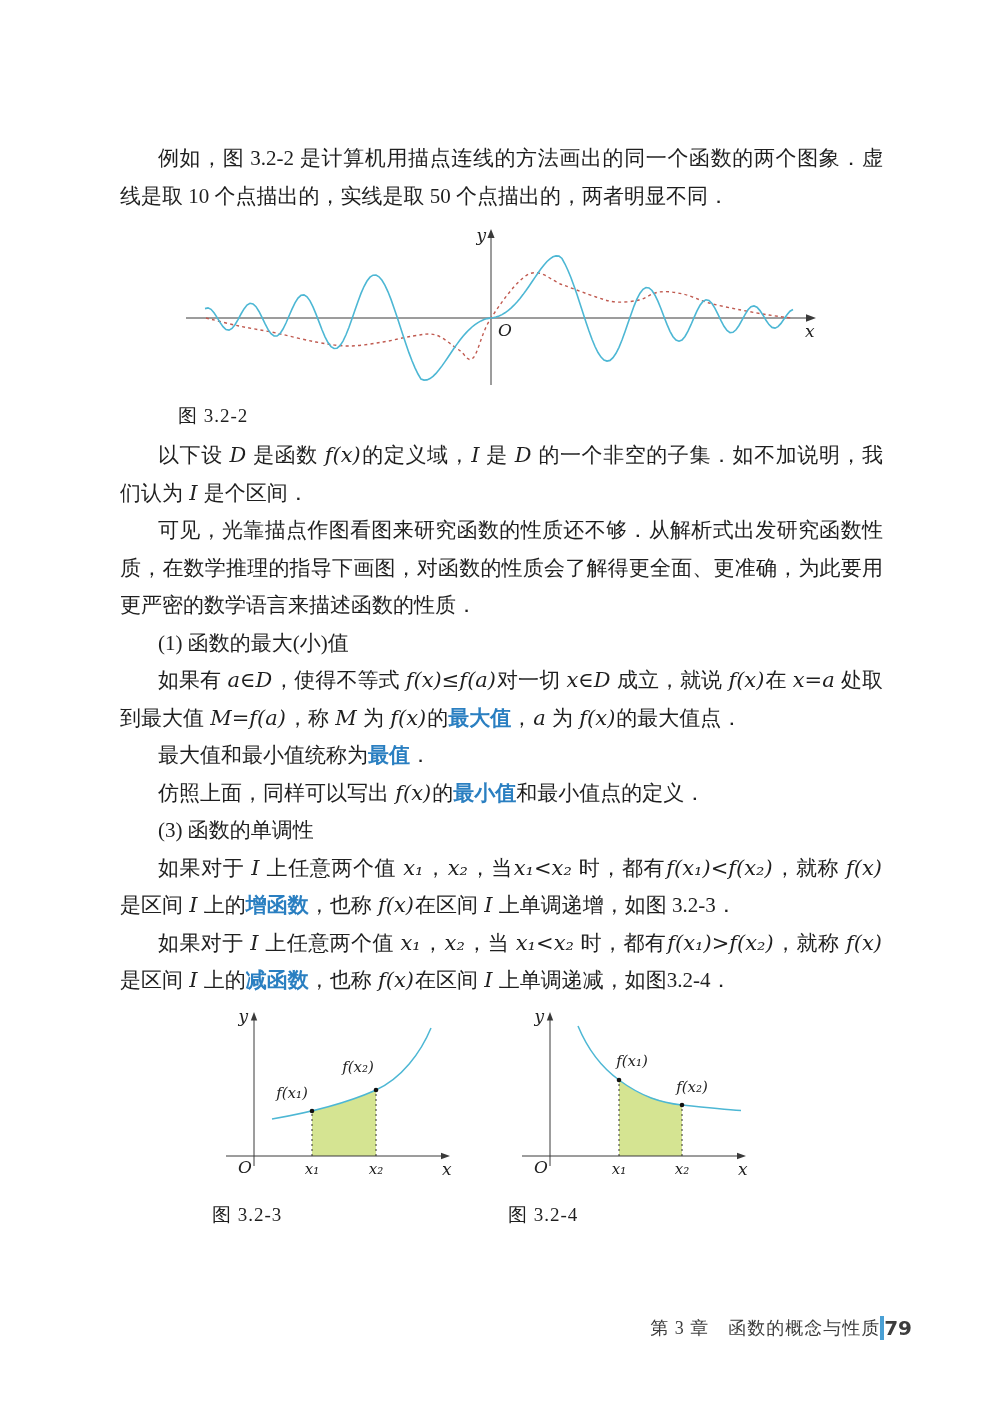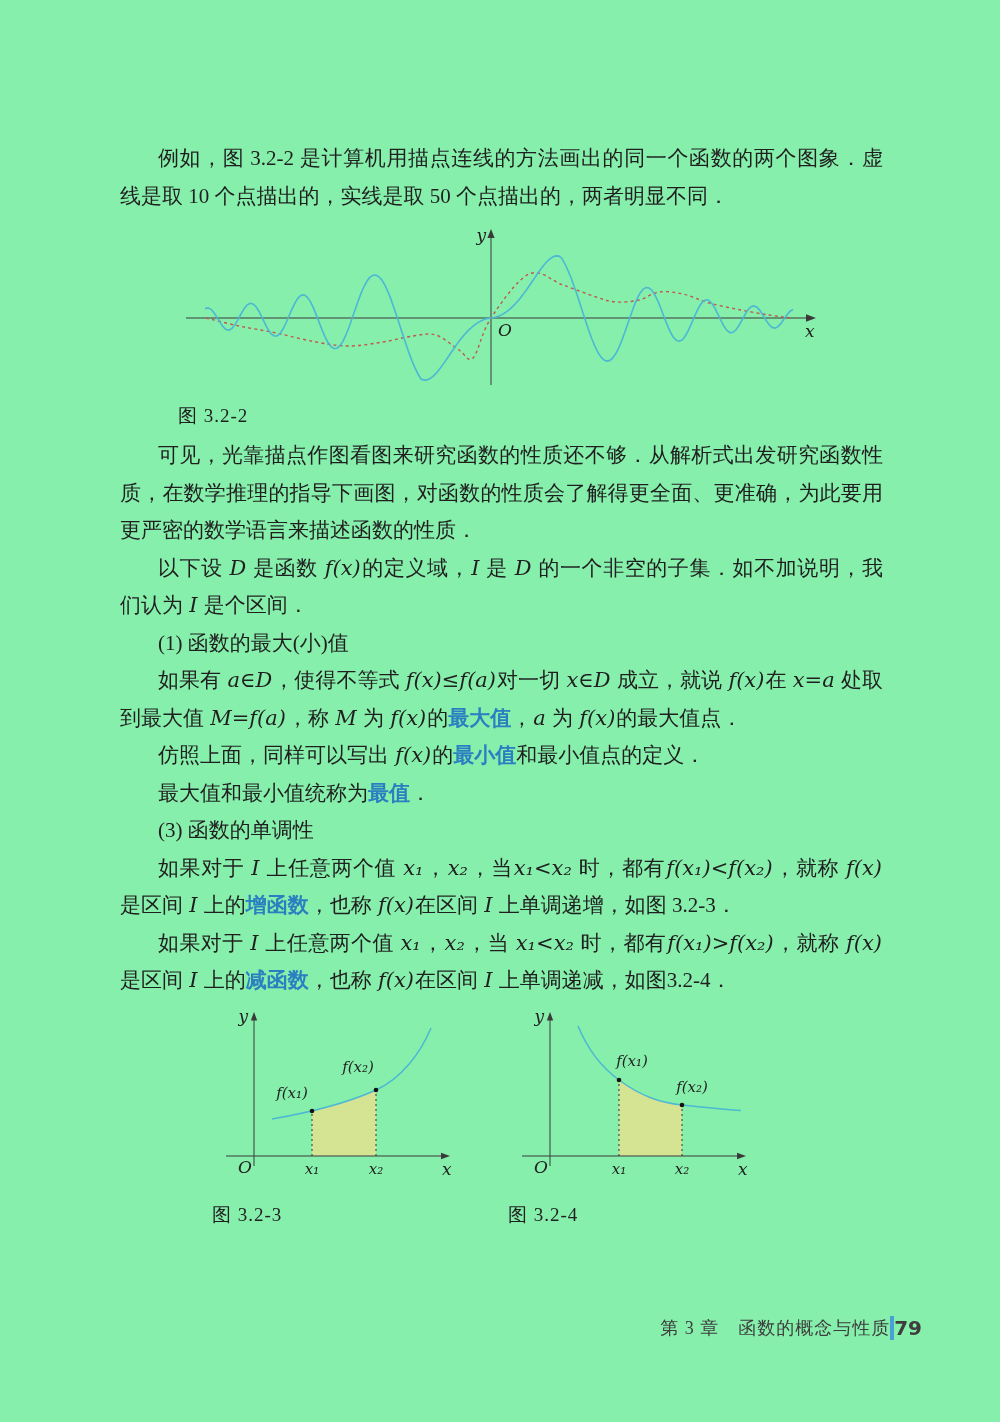--- a/index.html
+++ b/index.html
@@ -1,37 +1,37 @@
 <!DOCTYPE html>
 <html><head>
 <meta charset="utf-8">
 <style>
   html,body{margin:0;padding:0;background:#e8e8e8;}
-  .page{position:relative;width:1000px;height:1422px;background:#86efac;margin:0 auto;overflow:hidden;
+  .page{position:relative;width:1000px;height:1422px;background:#ffffff;margin:0 auto;overflow:hidden;
         font-family:"Liberation Serif","DejaVu Serif",serif;color:#1f1f1f;}
   .column{position:absolute;left:120px;top:140px;width:763px;}
   .para{font-size:21px;line-height:37.5px;text-align:justify;margin:0;}
   .indent{text-indent:38px;}
   .para .m{font-family:"DejaVu Serif","Liberation Serif",serif;font-style:italic;padding:0 1px;}
   .para .b{color:#2a7fc1;font-weight:bold;margin-top:46px;}
   .fig322-wrap{margin:10px 0 8px 58px;width:644px;}
   .fig-caption{font-size:19px;text-align:left;letter-spacing:1px;margin-top:2px;color:#1f1f1f;}
   .small-figs{display:flex;gap:46px;margin:6px 0 10px 92px;}
   .small-fig{width:250px;}
   svg text{fill:#222;}
   .axis{stroke:#3a3a3a;stroke-width:1;fill:none;}
   .arrow{fill:#3a3a3a;stroke:none;}
   .axlab{font-family:"DejaVu Serif",serif;font-style:italic;font-size:17px;}
   .ptlab{font-family:"DejaVu Serif",serif;font-style:italic;font-size:15px;}
   .dotline{stroke:#333;stroke-width:1;stroke-dasharray:2 3;fill:none;}
   .dot{fill:#111;stroke:none;}
   .curve-solid{fill:none;stroke-width:1.6;}
   .curve-dashed{fill:none;stroke-width:1.4;stroke-dasharray:3 3.2;}
   .curve-small{fill:none;stroke-width:1.5;}
-  .footer{position:absolute;top:1316px;left:0;width:912px;display:flex;justify-content:flex-end;align-items:center;margin-left:10px;}
+  .footer{position:absolute;top:1316px;left:0;width:912px;display:flex;justify-content:flex-end;align-items:center;}
   .footer .chapter{font-size:18px;color:#3d3d3d;letter-spacing:1px;}
   .footer .bar{width:4px;height:24px;}
   .footer .pagenum{font-size:20px;color:#3d3d3d;font-weight:600;font-family:"DejaVu Sans","Liberation Sans",sans-serif;}
 </style>
 </head>
 <body>
 
 <div class="page">
   <div class="column">
 
@@ -45,26 +45,26 @@
         <polygon class="arrow" points="313,4 309.4,13 316.6,13"></polygon>
         <path class="curve-dashed" stroke="#c05a50" d="M28,93C33.5,94.3 49.3,98.5 61.0,101.0C72.7,103.5 85.2,105.3 98.0,108.0C110.8,110.7 125.8,114.8 138.0,117.0C150.2,119.2 159.8,121.0 171.0,121.0C182.2,121.0 194.3,118.7 205.0,117.0C215.7,115.3 226.2,112.2 235.0,111.0C243.8,109.8 250.3,107.7 258.0,110.0C265.7,112.3 274.8,121.2 281.0,125.0C287.2,128.8 289.7,138.3 295.0,133.0C300.3,127.7 303.7,107.0 313.0,93.0C322.3,79.0 339.0,54.5 351.0,49.0C363.0,43.5 373.8,56.2 385.0,60.0C396.2,63.8 409.2,69.2 418.0,72.0C426.8,74.8 430.8,76.5 438.0,77.0C445.2,77.5 453.8,76.7 461.0,75.0C468.2,73.3 473.7,68.0 481.0,67.0C488.3,66.0 496.7,67.2 505.0,69.0C513.3,70.8 521.3,75.3 531.0,78.0C540.7,80.7 553.0,83.0 563.0,85.0C573.0,87.0 582.7,88.7 591.0,90.0C599.3,91.3 609.3,92.5 613.0,93.0"></path>
         <path class="curve-solid" stroke="#4db7d4" d="M27.0,83.6L30.0,82.9L33.0,84.3L36.0,87.7L39.0,92.4L42.0,97.4L45.0,101.7L48.0,104.5L51.0,105.1L54.0,103.4L57.0,99.7L60.0,94.6L63.0,89.0L66.0,83.9L69.0,80.1L72.0,78.3L75.0,78.9L78.0,81.7L81.0,86.5L84.0,92.4L87.0,98.7L90.0,104.4L93.0,108.7L96.0,111.0L99.0,111.0L102.0,108.6L105.0,104.0L108.0,98.0L111.0,91.0L114.0,84.1L117.0,77.8L120.0,73.1L123.0,70.3L126.0,69.9L129.0,71.8L132.0,75.9L135.0,81.9L138.0,89.1L141.0,96.9L144.0,104.7L147.0,111.8L150.0,117.6L153.0,121.6L156.0,123.5L159.0,123.2L162.0,120.7L165.0,116.1L168.0,109.8L171.0,102.2L174.0,93.8L177.0,85.0L180.0,76.4L183.0,68.4L186.0,61.5L189.0,56.0L192.0,52.2L195.0,50.2L198.0,50.1L201.0,51.8L204.0,55.3L207.0,60.4L210.0,66.8L213.0,74.4L216.0,82.9L219.0,91.8L222.0,101.1L225.0,110.3L228.0,119.3L231.0,127.9L234.0,135.7L237.0,142.8L240.0,149.0L243.0,154.1L246.0,155.1L249.0,154.9L252.0,153.6L255.0,151.4L258.0,148.4L261.0,144.8L264.0,140.9L267.0,136.6L270.0,132.2L273.0,127.7L276.0,123.3L279.0,119.1L282.0,115.1L285.0,111.3L288.0,107.9L291.0,104.8L294.0,102.0L297.0,99.6L300.0,97.6L303.0,95.9L306.0,94.6L309.0,93.6L312.0,93.1L315.0,92.8L318.0,92.1L321.0,91.0L324.0,89.6L327.0,87.8L330.0,85.6L333.0,83.1L336.0,80.2L339.0,77.0L342.0,73.5L345.0,69.6L348.0,65.5L351.0,61.2L354.0,56.8L357.0,52.4L360.0,48.0L363.0,43.8L366.0,39.9L369.0,36.5L372.0,33.8L375.0,31.8L378.0,30.9L381.0,31.1L384.0,33.5L387.0,39.0L390.0,45.5L393.0,52.8L396.0,60.9L399.0,69.6L402.0,78.7L405.0,88.0L408.0,97.2L411.0,106.0L414.0,114.2L417.0,121.5L420.0,127.5L423.0,132.1L426.0,135.0L429.0,136.1L432.0,135.4L435.0,132.7L438.0,128.3L441.0,122.3L444.0,115.0L447.0,106.8L450.0,98.1L453.0,89.4L456.0,81.1L459.0,73.9L462.0,68.2L465.0,64.3L468.0,62.5L471.0,62.9L474.0,65.5L477.0,70.2L480.0,76.4L483.0,83.8L486.0,91.7L489.0,99.4L492.0,106.3L495.0,111.7L498.0,115.1L501.0,116.2L504.0,115.0L507.0,111.5L510.0,106.2L513.0,99.7L516.0,92.6L519.0,85.9L522.0,80.3L525.0,76.4L528.0,74.8L531.0,75.5L534.0,78.5L537.0,83.4L540.0,89.4L543.0,95.7L546.0,101.3L549.0,105.5L552.0,107.6L555.0,107.3L558.0,104.8L561.0,100.5L564.0,95.1L567.0,89.6L570.0,84.8L573.0,81.8L576.0,80.9L579.0,82.2L582.0,85.6L585.0,90.2L588.0,95.2L591.0,99.6L594.0,102.4L597.0,103.1L600.0,101.6L603.0,98.4L606.0,94.0L609.0,89.7L612.0,86.2L615.0,84.5"></path>
         <text class="axlab" x="308" y="16" text-anchor="end">y</text>
         <text class="axlab" x="627" y="112">x</text>
         <text class="axlab" x="320" y="111">O</text>
       </svg>
       <div class="fig-caption">图 3.2-2</div>
     </div>
 
+    <p class="para indent"><span>以下设 </span><span class="m">D</span><span> 是函数 </span><span class="m">f(x)</span><span>的定义域，</span><span class="m">I</span><span> 是 </span><span class="m">D</span><span> 的一个非空的子集．如不加说明，我们认为 </span><span class="m">I</span><span> 是个区间．</span></p>
     <p class="para indent"><span>可见，光靠描点作图看图来研究函数的性质还不够．从解析式出发研究函数性质，在数学推理的指导下画图，对函数的性质会了解得更全面、更准确，为此要用更严密的数学语言来描述函数的性质．</span></p>
-    <p class="para indent"><span>以下设 </span><span class="m">D</span><span> 是函数 </span><span class="m">f(x)</span><span>的定义域，</span><span class="m">I</span><span> 是 </span><span class="m">D</span><span> 的一个非空的子集．如不加说明，我们认为 </span><span class="m">I</span><span> 是个区间．</span></p>
     <p class="para indent"><span>(1) 函数的最大(小)值</span></p>
     <p class="para indent"><span>如果有 </span><span class="m">a∈D</span><span>，使得不等式 </span><span class="m">f(x)≤f(a)</span><span>对一切 </span><span class="m">x∈D</span><span> 成立，就说 </span><span class="m">f(x)</span><span>在 </span><span class="m">x=a</span><span> 处取到最大值 </span><span class="m">M=f(a)</span><span>，称 </span><span class="m">M</span><span> 为 </span><span class="m">f(x)</span><span>的</span><span class="b">最大值</span><span>，</span><span class="m">a</span><span> 为 </span><span class="m">f(x)</span><span>的最大值点．</span></p>
+    <p class="para indent"><span>最大值和最小值统称为</span><span class="b">最值</span><span>．</span></p>
     <p class="para indent"><span>仿照上面，同样可以写出 </span><span class="m">f(x)</span><span>的</span><span class="b">最小值</span><span>和最小值点的定义．</span></p>
-    <p class="para indent"><span>最大值和最小值统称为</span><span class="b">最值</span><span>．</span></p>
     <p class="para indent"><span>(3) 函数的单调性</span></p>
     <p class="para indent"><span>如果对于 </span><span class="m">I</span><span> 上任意两个值 </span><span class="m">x₁</span><span>，</span><span class="m">x₂</span><span>，当</span><span class="m">x₁&lt;x₂</span><span> 时，都有</span><span class="m">f(x₁)&lt;f(x₂)</span><span>，就称 </span><span class="m">f(x)</span><span>是区间 </span><span class="m">I</span><span> 上的</span><span class="b">增函数</span><span>，也称 </span><span class="m">f(x)</span><span>在区间 </span><span class="m">I</span><span> 上单调递增，如图 3.2-3．</span></p>
     <p class="para indent"><span>如果对于 </span><span class="m">I</span><span> 上任意两个值 </span><span class="m">x₁</span><span>，</span><span class="m">x₂</span><span>，当 </span><span class="m">x₁&lt;x₂</span><span> 时，都有</span><span class="m">f(x₁)&gt;f(x₂)</span><span>，就称 </span><span class="m">f(x)</span><span>是区间 </span><span class="m">I</span><span> 上的</span><span class="b">减函数</span><span>，也称 </span><span class="m">f(x)</span><span>在区间 </span><span class="m">I</span><span> 上单调递减，如图3.2-4．</span></p>
 
     <div class="small-figs">
 
       <div class="small-fig">
         <svg width="250" height="190" viewBox="0 0 250 190">
           <polygon points="100,150 100,105 116,101 132,96.5 148,90.5 164,84 164,150" fill="#d5e492"></polygon>
           <line class="axis" x1="14" y1="150" x2="232" y2="150"></line>

